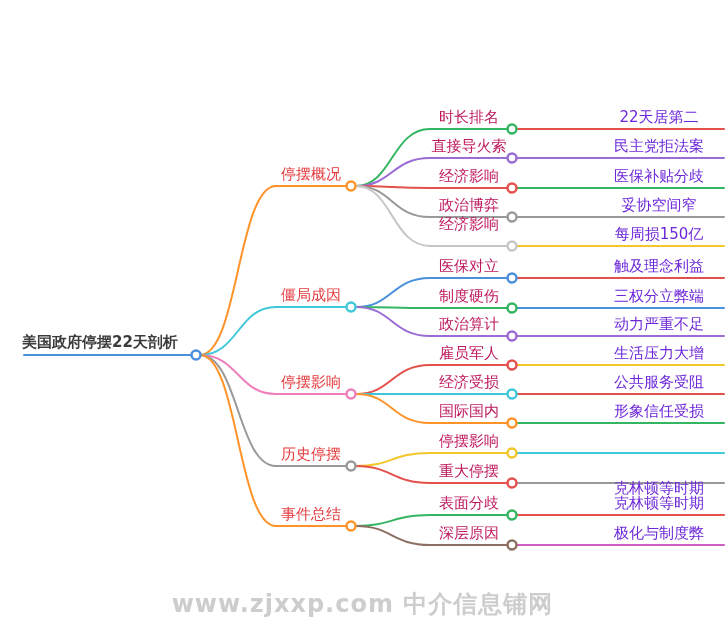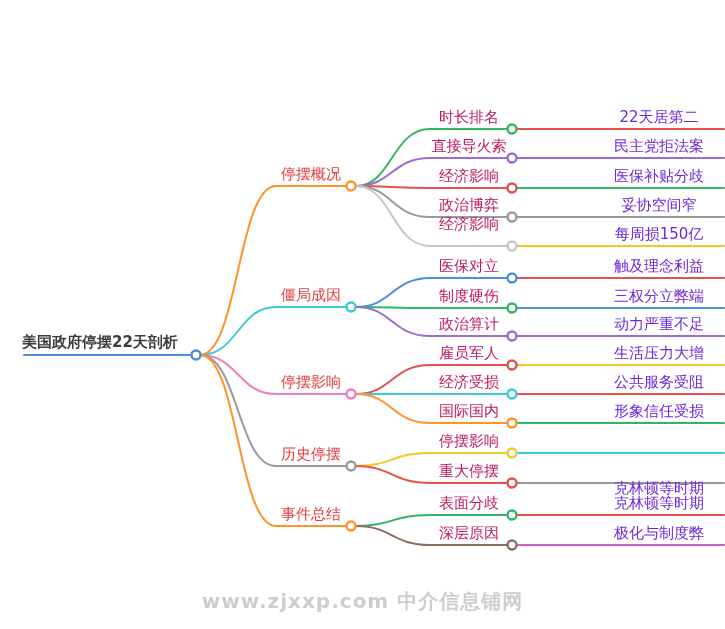--- a/index.html
+++ b/index.html
@@ -6,21 +6,21 @@
   html,body { background:#ffffff; }
   body { font-family:"DejaVu Sans","Liberation Sans",sans-serif; }
   .canvas { position:relative; width:725px; height:629px; background:#ffffff; overflow:hidden; }
   .canvas svg { position:absolute; left:0; top:0; }
   .label { position:absolute; font-size:15px; line-height:18px; white-space:nowrap; }
   .root-label { color:#3c3c3c; font-weight:600; }
   .l1-label { color:#e4393c; font-weight:400; width:72px; left:275px; text-align:center; }
   .l2-label { color:#be185d; width:84px; left:427px; text-align:center; }
   .leaf-label { color:#6d28d9; width:128px; left:595px; text-align:center; }
   .watermark { position:absolute; left:0; right:0; top:588px; text-align:center;
-               font-size:20px; font-weight:600; color:#cdcdcd; letter-spacing:1px; }
+               font-size:24px; font-weight:600; color:#cdcdcd; letter-spacing:1px; }
 </style>
 </head>
 <body>
 
 <div class="canvas">
 
   <svg width="725" height="629" viewBox="0 0 725 629" fill="none" stroke-linecap="round">
 
     <line x1="24" y1="355" x2="191" y2="355" stroke="#4a8fdc" stroke-width="2"></line>
 

